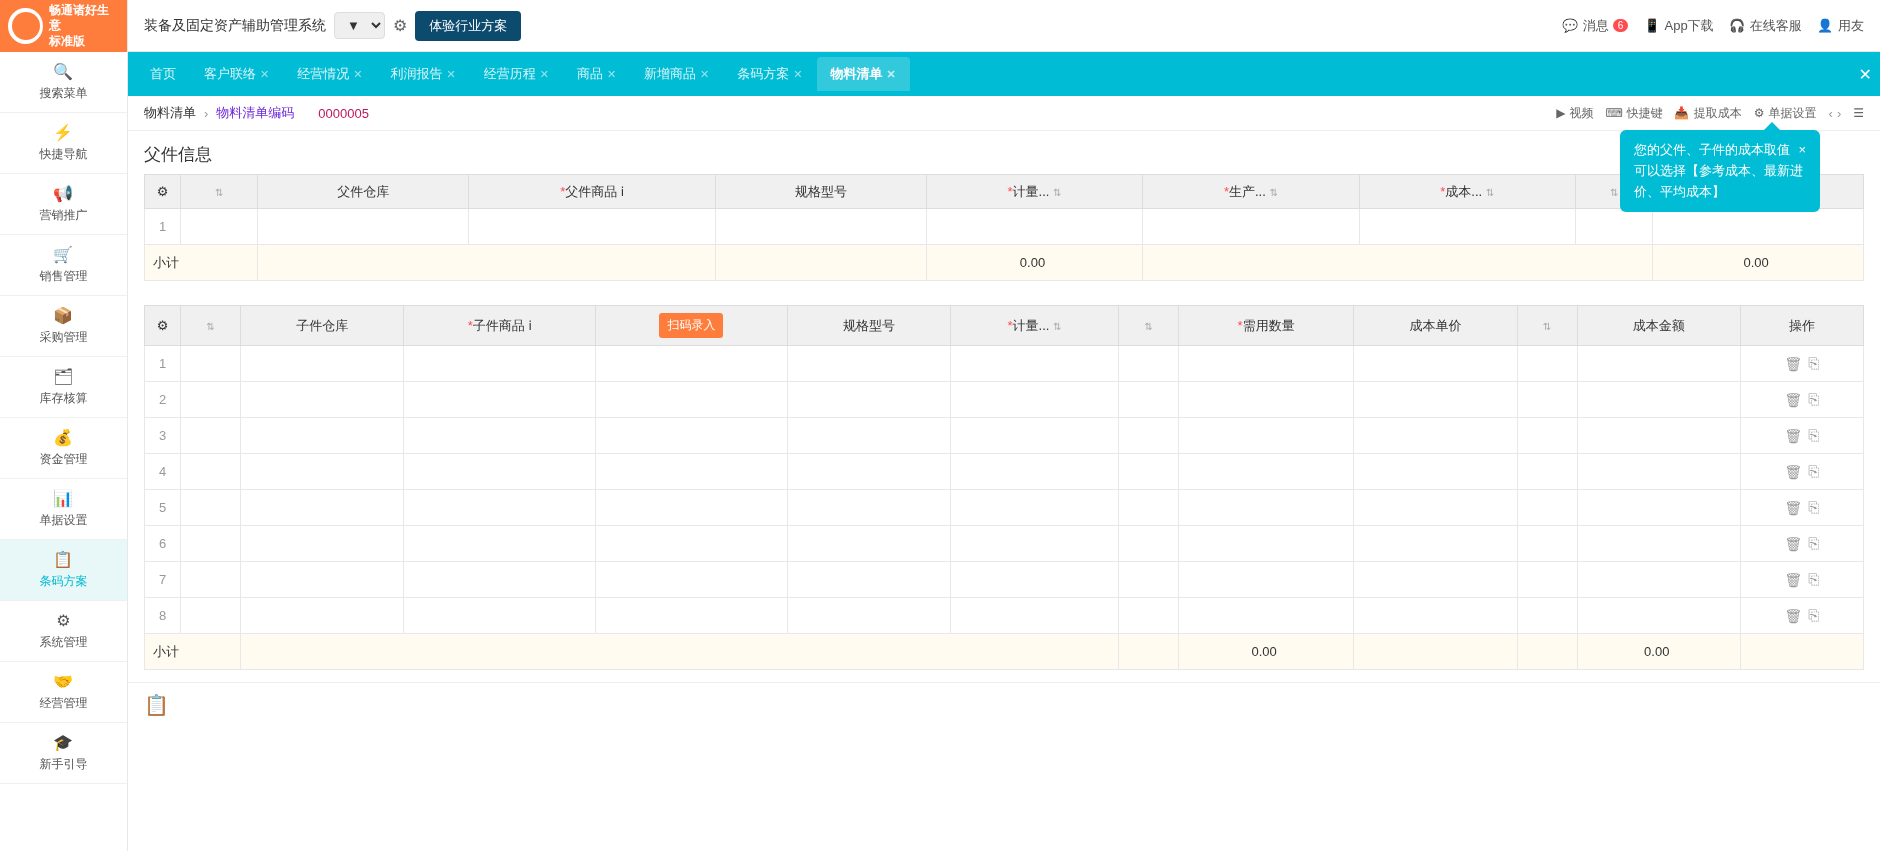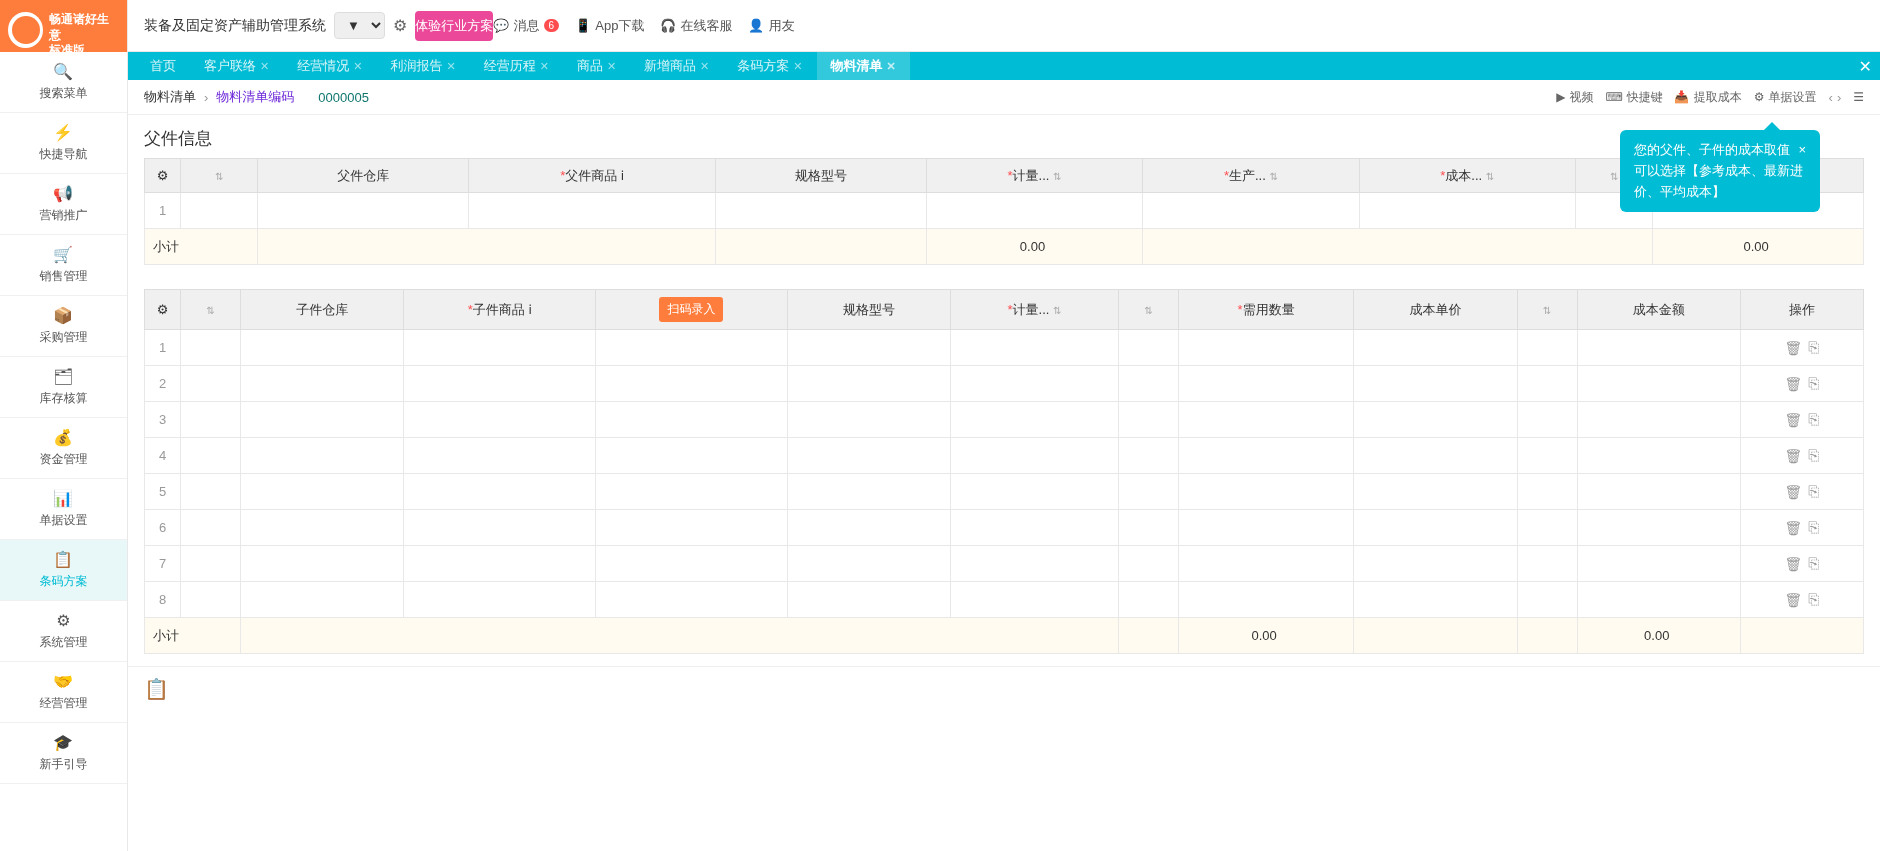--- a/index.html
+++ b/index.html
@@ -1,58 +1,58 @@
 <!DOCTYPE html>
 <html><head>
   <meta charset="utf-8">
   <style>
     * { box-sizing: border-box; margin: 0; padding: 0; }
     body { font-family: 'Microsoft YaHei', Arial, sans-serif; font-size: 13px; background: #f5f5f5; display: flex; height: 851px; overflow: hidden; }
 
     
     .sidebar { width: 128px; background: #fff; border-right: 1px solid #e8e8e8; display: flex; flex-direction: column; flex-shrink: 0; }
-    .sidebar-header { background: #ff7d3c; padding: 12px 8px; display: flex; align-items: flex-start; gap: 6px; height: 52px; }
+    .sidebar-header { background: #ff7d3c; padding: 12px 8px; display: flex; align-items: center; gap: 6px; height: 52px; }
     .sidebar-logo { width: 36px; height: 36px; background: #fff; border-radius: 50%; display: flex; align-items: center; justify-content: center; }
     .sidebar-logo-inner { width: 28px; height: 28px; background: #ff7d3c; border-radius: 50%; }
     .sidebar-brand { color: #fff; font-size: 12px; font-weight: bold; line-height: 1.3; }
     .sidebar-nav { flex: 1; overflow-y: auto; }
     .sidebar-item { display: flex; flex-direction: column; align-items: center; padding: 10px 4px; cursor: pointer; color: #555; font-size: 12px; gap: 4px; border-bottom: 1px solid #f0f0f0; }
     .sidebar-item.active { background: #e8f7f7; color: #00bcd4; }
     .sidebar-item .icon { font-size: 16px; }
 
     
     .main { flex: 1; display: flex; flex-direction: column; overflow: hidden; }
 
     
-    .topbar { background: #fff; height: 52px; display: flex; align-items: center; padding: 0 16px; border-bottom: 1px solid #e8e8e8; }
+    .topbar { background: #fff; height: 52px; display: flex; align-items: center; justify-content: space-between; padding: 0 16px; border-bottom: 1px solid #e8e8e8; }
     .topbar-left { display: flex; align-items: center; gap: 8px; font-size: 14px; color: #333; }
     .topbar-select { border: 1px solid #ddd; border-radius: 4px; padding: 4px 8px; font-size: 13px; color: #333; }
     .topbar-gear { color: #666; cursor: pointer; font-size: 16px; }
-    .topbar-btn { background: #ec4899; color: #fff; border: none; border-radius: 4px; padding: 6px 0; cursor: pointer; font-size: 13px; }
+    .topbar-btn { background: #0c4a6e; color: #fff; border: none; border-radius: 4px; padding: 6px 14px; cursor: pointer; font-size: 13px; }
     .topbar-right { display: flex; align-items: center; gap: 16px; color: #555; font-size: 13px; }
     .topbar-icon-group { display: flex; align-items: center; gap: 4px; cursor: pointer; }
     .badge { background: #ff4d4f; color: #fff; border-radius: 10px; font-size: 10px; padding: 1px 5px; }
 
     
-    .nav-tabs { background: #00bcd4; display: flex; align-items: center; height: 28px; padding: 0 8px; overflow-x: auto; flex-shrink: 0; }
+    .nav-tabs { background: #00bcd4; display: flex; align-items: center; height: 44px; padding: 0 8px; overflow-x: auto; flex-shrink: 0; }
     .nav-tab { color: rgba(255,255,255,0.85); padding: 8px 14px; cursor: pointer; font-size: 13px; display: flex; align-items: center; gap: 4px; white-space: nowrap; border-radius: 4px 4px 0 0; }
     .nav-tab.active { background: rgba(255,255,255,0.2); color: #fff; font-weight: bold; }
     .nav-tab .close-x { font-size: 11px; opacity: 0.7; }
     .nav-close-all { color: #fff; margin-left: auto; cursor: pointer; font-size: 16px; }
 
     
     .content-area { flex: 1; overflow-y: auto; background: #fff; }
 
     
     .breadcrumb-bar { display: flex; align-items: center; padding: 8px 16px; background: #fff; border-bottom: 1px solid #eee; gap: 8px; }
     .breadcrumb-item { color: #6d28d9; font-size: 13px; cursor: pointer; }
     .breadcrumb-item.active { color: #333; font-weight: 500; }
     .breadcrumb-sep { color: #999; }
     .doc-code { display: flex; align-items: center; gap: 8px; margin-left: 16px; }
-    .doc-code-value { color: #0f766e; font-weight: 500; }
+    .doc-code-value { color: #be185d; font-weight: 500; }
 
     
     .toolbar-right { margin-left: auto; display: flex; align-items: center; gap: 12px; }
     .toolbar-action { display: flex; align-items: center; gap: 4px; color: #666; cursor: pointer; font-size: 12px; }
 
     
     .section { padding: 12px 16px; }
     .section-title { font-size: 17px; font-weight: 500; color: #333; margin-bottom: 8px; }
 
     

